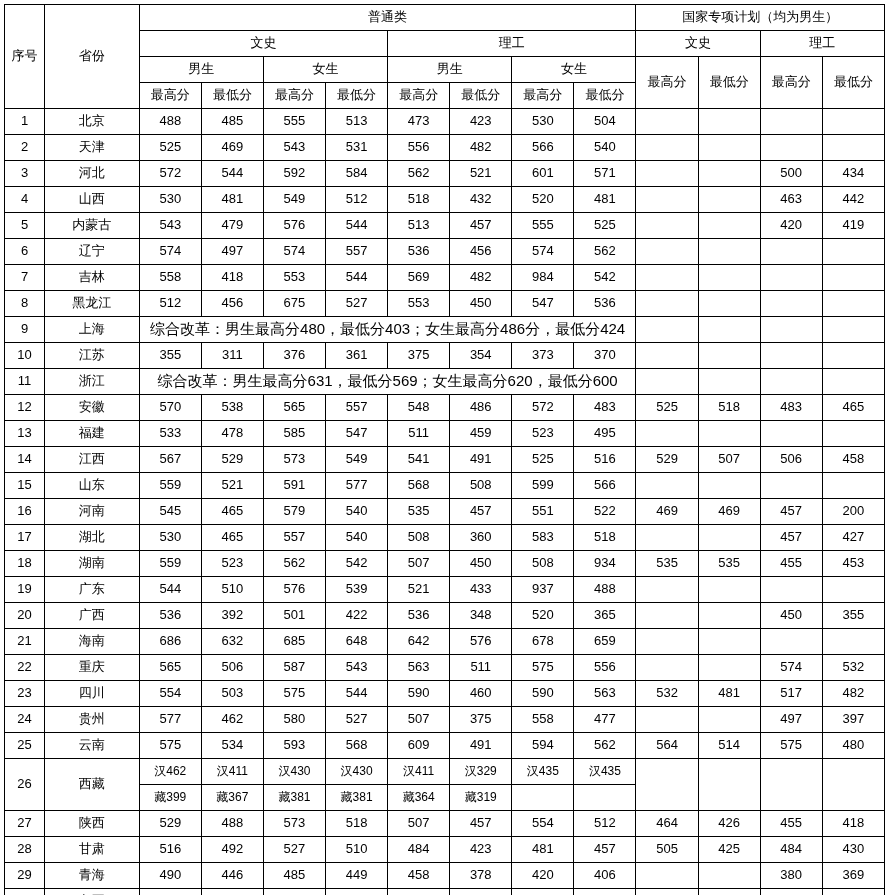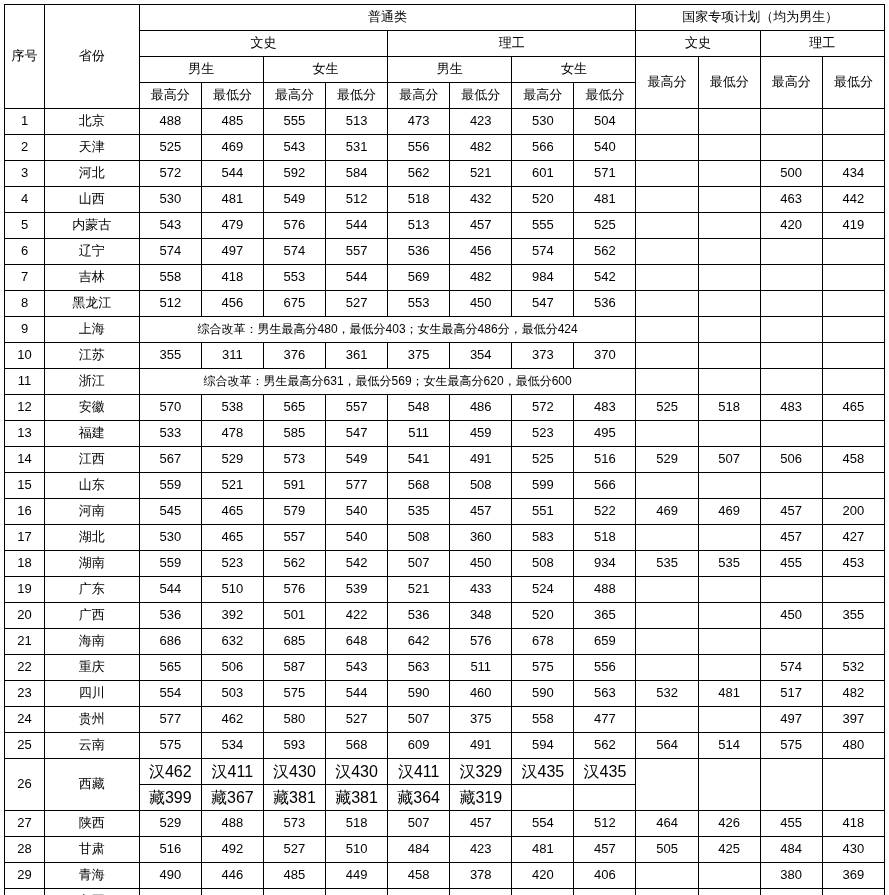--- a/index.html
+++ b/index.html
@@ -33,22 +33,22 @@
     line-height: 1.1;
     height: 25px;
     overflow: hidden;
     white-space: nowrap;
   }
   .h-row td { height: 24px; margin-top: 44px; }
   .no-col { width: 38px; }
   .prov-col { width: 90px; }
   .score-col { width: 59px; }
   .nat-col { width: 59px; }
-  .tibet-cell { font-size: 16px; }
-  .merged-note { text-align: center; font-size: 12px; margin-top: 16px; }
+  .tibet-cell { font-size: 12px; }
+  .merged-note { text-align: center; font-size: 15px; margin-top: 16px; }
 </style>
 </head>
 <body>
 
 <div id="sheet">
   <table class="score-table">
     <colgroup>
       <col class="no-col">
       <col class="prov-col">
       <col class="score-col">
@@ -375,21 +375,21 @@
         </tr>
         <tr>
           <td>19</td>
           <td>广东</td>
           <td>544</td>
           <td>510</td>
           <td>576</td>
           <td>539</td>
           <td>521</td>
           <td>433</td>
-          <td>524</td>
+          <td>937</td>
           <td>488</td>
           <td></td>
           <td></td>
           <td></td>
           <td></td>
         </tr>
         <tr>
           <td>20</td>
           <td>广西</td>
           <td>536</td>

